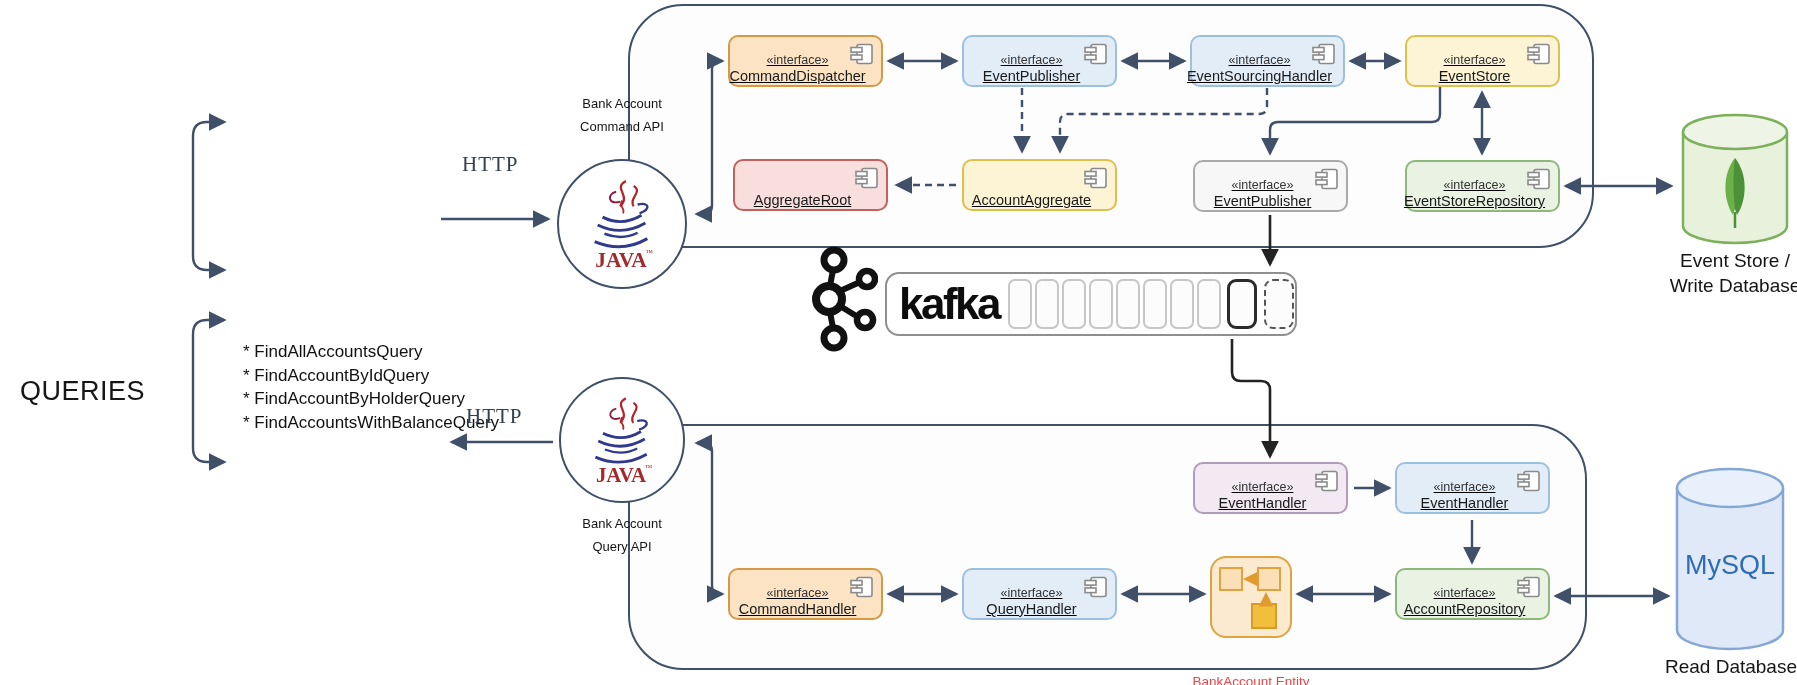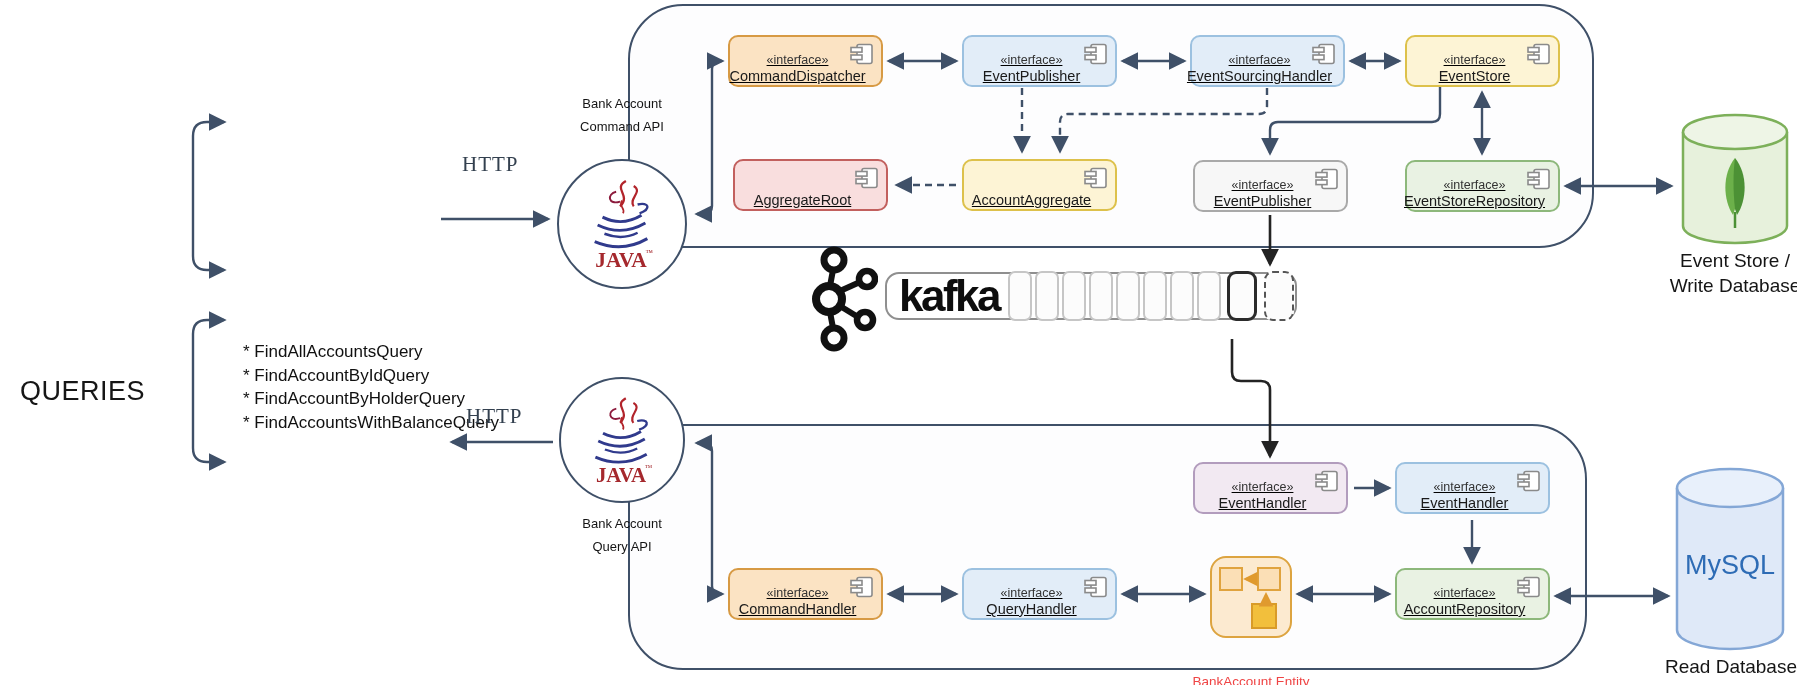--- a/index.html
+++ b/index.html
@@ -33,21 +33,21 @@
   .c-orange{background:#fbe3c3;border-color:#d79a44;}
   .c-blue{background:#e2edf8;border-color:#9cc1e0;}
   .c-yellow{background:#fdf4d5;border-color:#ddc14b;}
   .c-red{background:#f9dede;border-color:#c2605e;}
   .c-gray{background:#f7f7f7;border-color:#a9a9a9;}
   .c-green{background:#e9f2e3;border-color:#8db87b;}
   .c-purple{background:#f2e9f2;border-color:#b29cbd;}
 
   
   .kafka-logo{position:absolute;left:806px;top:246px;z-index:40;}
-  .kq{position:absolute;left:885px;top:272px;width:412px;height:48px;border:2.5px solid #8f8f8f;
+  .kq{position:absolute;left:885px;top:272px;width:412px;height:64px;border:2.5px solid #8f8f8f;
       border-radius:14px;background:#fff;z-index:40;display:flex;align-items:center;
       padding:0 10px 0 12px;box-sizing:border-box;}
   .kword{font-size:44px;font-weight:bold;letter-spacing:-2.5px;color:#0d0d0d;line-height:1;margin-right:9px;}
   .cell{width:24px;height:50px;border:2.5px solid #c6c6c6;border-radius:7px;background:#fcfcfc;
         box-sizing:border-box;flex:none;margin-right:3px;}
   .cell.solid{width:30px;border:3px solid #2b2b2b;border-radius:9px;margin-left:3px;}
   .cell.dashed{width:30px;border:2.5px dashed #555;border-radius:9px;margin-left:4px;margin-right:0;}
 
   
   .entity{position:absolute;left:1210px;top:556px;width:82px;height:82px;border:2px solid #dda440;

